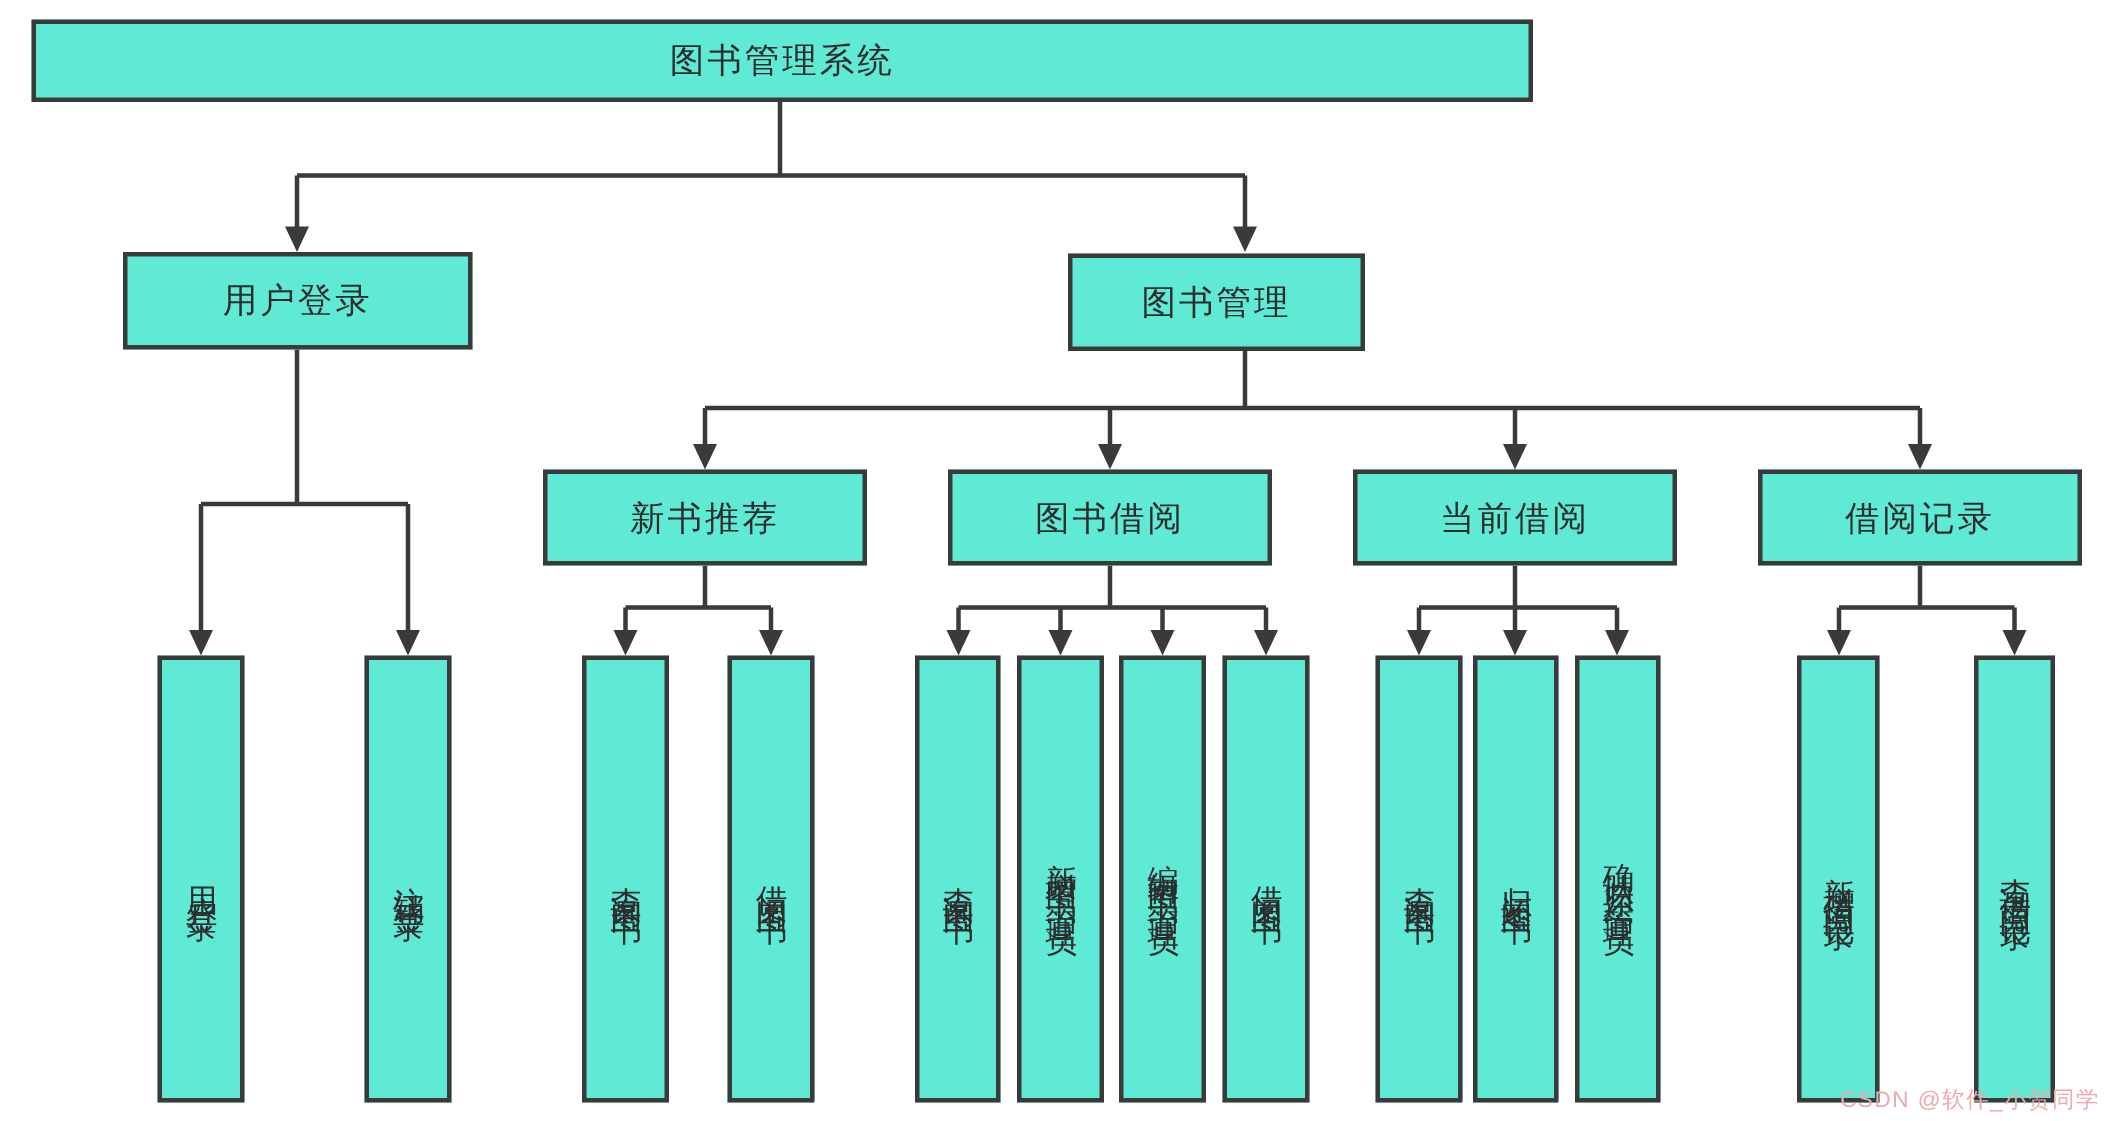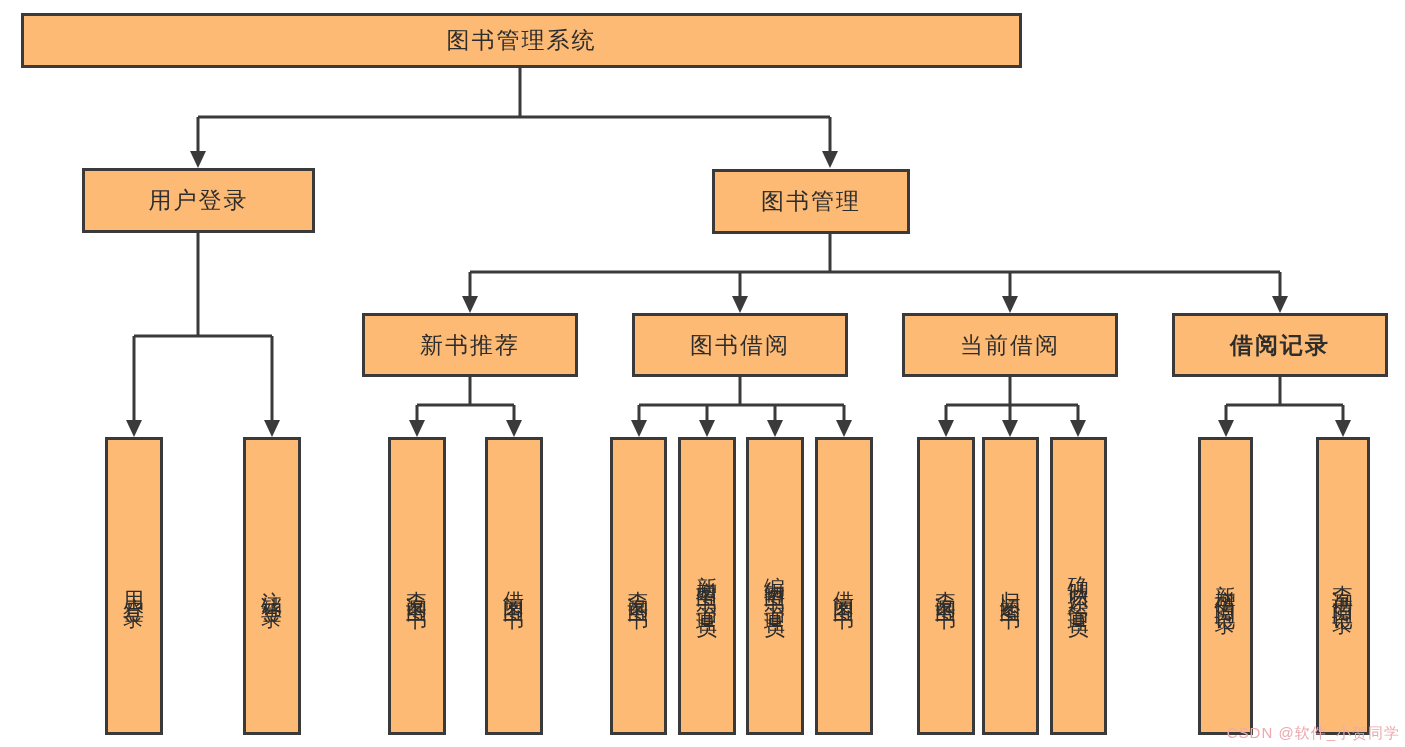--- a/index.html
+++ b/index.html
@@ -13,21 +13,21 @@
   }
   #wires {
     position: absolute;
     left: 0; top: 0;
     width: 1405px; height: 747px;
     pointer-events: none;
   }
   .node {
     position: absolute;
     box-sizing: border-box;
-    background: #fdba74;
+    background: #5eead4;
     border: 3px solid #3a3a3a;
     display: flex;
     align-items: center;
     justify-content: center;
     color: #2d2d2d;
   }
   .node.h { font-size: 23px; letter-spacing: 2px; }
   .node.v {
     font-size: 21px;
   }
@@ -108,21 +108,21 @@
 
   <div class="node h" style="left:362px; top:313px; width:216px; height:64px;">
     <span>新书推荐</span>
   </div>
   <div class="node h" style="left:902px; top:313px; width:216px; height:64px;">
     <span>当前借阅</span>
   </div>
   <div class="node h" style="left:632px; top:313px; width:216px; height:64px;">
     <span>图书借阅</span>
   </div>
-  <div class="node h" style="left:1172px; top:313px; width:216px; height:64px;font-weight:bold;">
+  <div class="node h" style="left:1172px; top:313px; width:216px; height:64px;">
     <span>借阅记录</span>
   </div>
 
   <div class="node v" style="left:105px; top:437px; width:58px; height:298px;">
     <span class="vtext">用户登录</span>
   </div>
   <div class="node v" style="left:243px; top:437px; width:58px; height:298px;">
     <span class="vtext">注销登录</span>
   </div>
 

